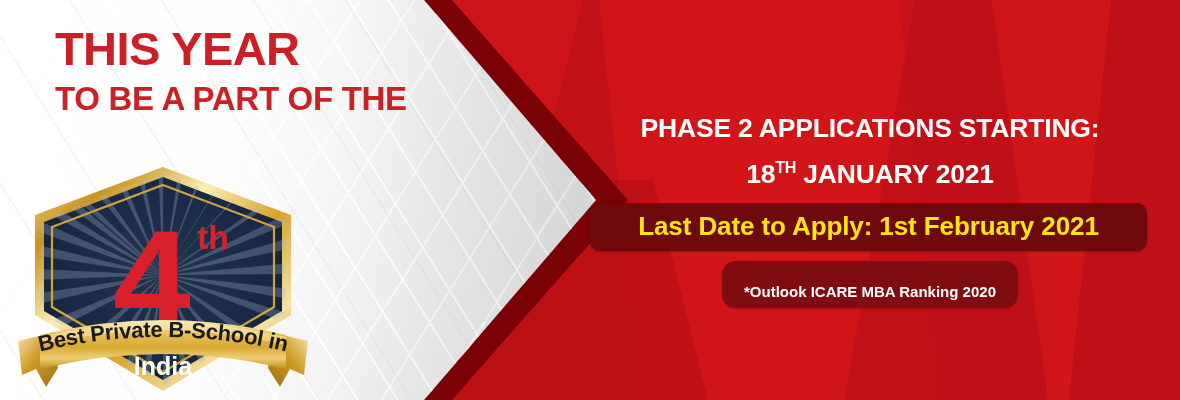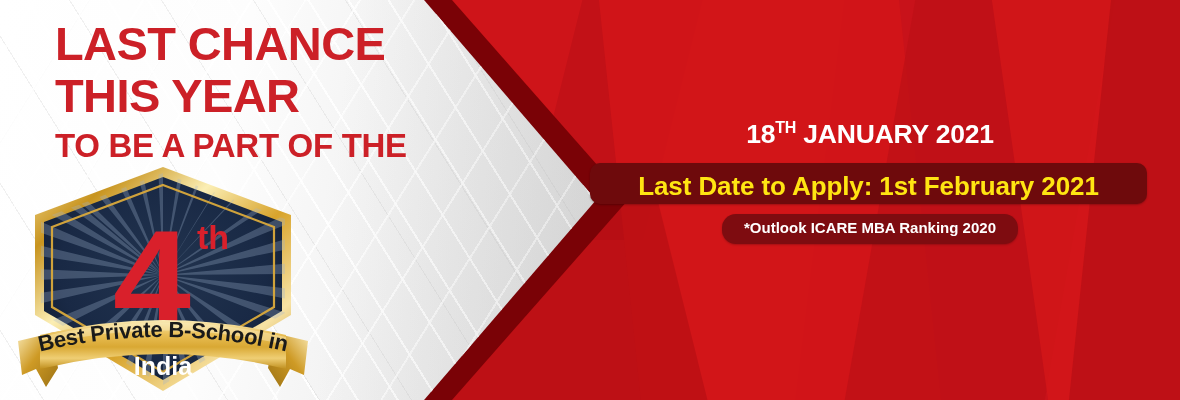--- a/index.html
+++ b/index.html
@@ -127,41 +127,41 @@
     z-index:8; text-align:center;
   }
   .phase-line{
     color:#ffffff; font-weight:bold;
     font-size:26.5px; line-height:32px;
     letter-spacing:-.2px; white-space:nowrap;
   }
   .phase-line .sup{
     font-size:16px; vertical-align:super; line-height:0;
   }
-  .phase-line.l2{ margin-top:6px; }
+  .phase-line.l2{ margin-top:14px; }
 
   .apply-pill{
     margin-top:13px;
     background:#6E0A0C;
     border-radius:10px;
-    padding:9px 10px 4px;
+    padding:9px 10px 11px;
     width:557px;
     box-shadow:0 1px 2px rgba(0,0,0,.25);
   }
   .apply-pill .txt{
     color:#FFE512; font-weight:bold;
     font-size:26px; line-height:28px;
     letter-spacing:-.1px; white-space:nowrap;
   }
 
   .rank-pill{
     margin:10px auto 16px;
     background:#7E0C10;
     border-radius:14px;
-    padding:4px 22px 6px;
+    padding:21px 22px 6px;
     display:table;
     box-shadow:0 1px 2px rgba(0,0,0,.22);
   }
   .rank-pill .txt{
     color:#ffffff; font-weight:bold;
     font-size:15px; line-height:20px;
     white-space:nowrap;
   }
   .rank-pill.p1{ width:auto; }
 </style>
@@ -176,21 +176,20 @@
   <div class="bg-red-shape red-b"></div>
   <div class="bg-red-shape red-c"></div>
   <div class="bg-red-shape red-d"></div>
   <div class="bg-red-shape red-e"></div>
   <div class="bg-red-shape red-f"></div>
 
   <div class="maroon-chevron"></div>
   <div class="white-wedge"></div>
 
   <div class="left-copy">
-    <div class="head-1">LAST CHANCE</div>
     <div class="head-2">THIS YEAR</div>
     <div class="head-3">TO BE A PART OF THE</div>
   </div>
 
   <div class="badge">
     <svg viewBox="0 0 290 232" xmlns="http://www.w3.org/2000/svg">
       <defs>
         <linearGradient id="goldOuter" x1="0" y1="0" x2="1" y2="1">
           <stop offset="0%" stop-color="#F6DF9A"></stop>
           <stop offset="18%" stop-color="#C8941F"></stop>
@@ -287,20 +286,21 @@
       <path fill="#FBEDC0" opacity=".45" d="M 22,174 Q 145,145 268,174 L 268,182 Q 145,153 22,182 Z"></path>
 
       <text font-family="Liberation Sans, sans-serif" font-size="22" font-weight="bold" fill="#1A1A1A" letter-spacing="-.3">
         <textPath href="#ribbonCurve" startOffset="50%" text-anchor="middle">Best Private B-School in</textPath>
       </text>
     </svg>
   </div>
 
   <div class="right-copy">
 
+    <div class="phase-line">PHASE 2 APPLICATIONS STARTING:</div>
 
     <div class="phase-line l2">
       <span>18</span><span class="sup">TH</span><span> JANUARY 2021</span>
     </div>
 
     <div class="apply-pill">
       <div class="txt">Last Date to Apply: 1st February 2021</div>
     </div>
 
     <div class="rank-pill p1">

